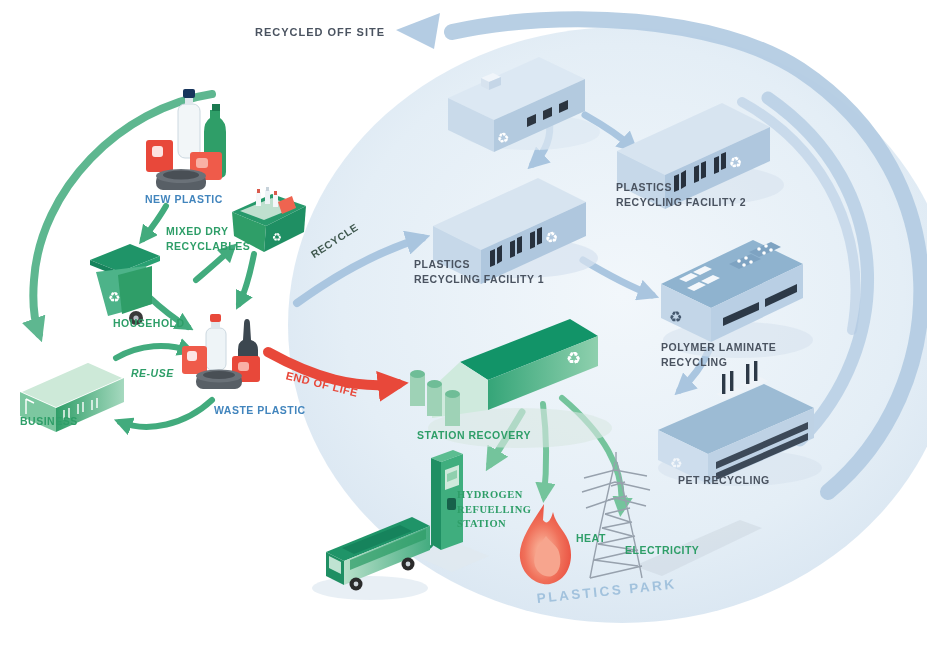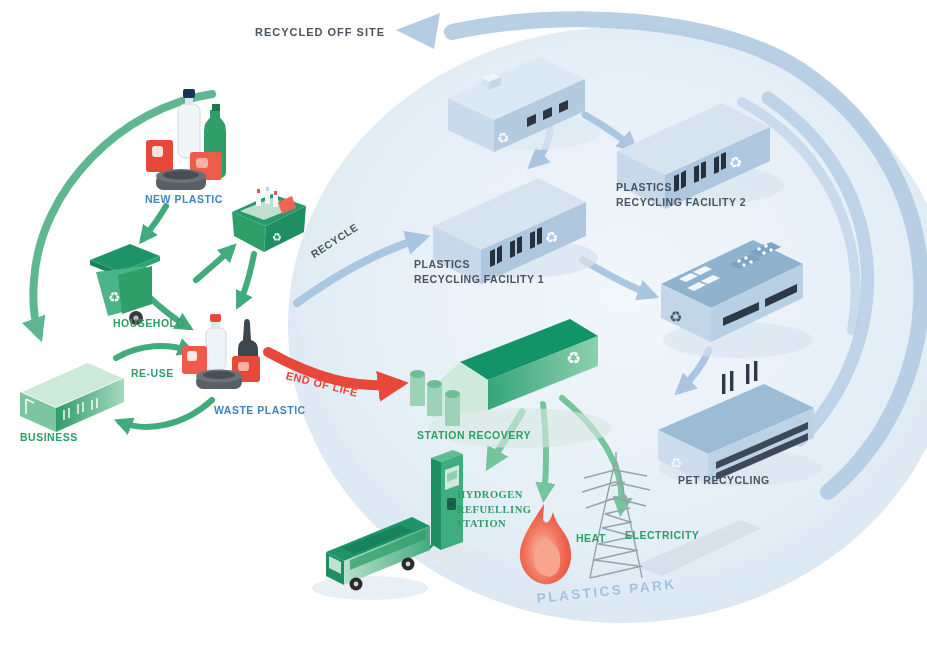--- a/index.html
+++ b/index.html
@@ -12,29 +12,29 @@
   .lbl.red{color:#e8483a;}
   #lbl-offsite{left:255px;top:25px;font-size:11px;letter-spacing:1px;text-align:right;}
   #lbl-mrf{left:424px;top:123px;}
   #lbl-prf1{left:414px;top:257px;}
   #lbl-prf2{left:616px;top:180px;}
   #lbl-polymer{left:661px;top:340px;}
   #lbl-pet{left:678px;top:473px;}
   #lbl-new-plastic{left:145px;top:176px;margin-top:16px;}
   #lbl-mixed{left:166px;top:224px;}
   #lbl-household{left:85px;top:316px;padding-left:28px;}
-  #lbl-reuse{left:131px;top:366px;}
+  #lbl-reuse{left:131px;top:366px;font-style:italic;}
   #lbl-waste{left:214px;top:388px;margin-top:15px;}
-  #lbl-business{left:20px;top:430px;}
+  #lbl-business{left:20px;top:414px;}
   #lbl-recycle{left:312px;top:248px;color:#3f584e;transform:rotate(-33deg);transform-origin:left center;}
   #lbl-endoflife{left:286px;top:368px;font-size:11px;transform:rotate(14deg);transform-origin:left center;}
   #lbl-energy{left:417px;top:428px;}
   #lbl-hydrogen{left:457px;top:488px;font-family:Liberation Serif, serif;}
   #lbl-heat{left:548px;top:531px;margin-left:28px;}
-  #lbl-electricity{left:625px;top:528px;}
+  #lbl-electricity{left:625px;top:543px;}
   #lbl-park{left:537px;top:590px;font-size:13.5px;letter-spacing:2.5px;color:#a2c2dd;
             transform:rotate(-6deg);transform-origin:left center;}
 </style>
 </head>
 <body>
 
 <div id="stage">
 <svg id="scene" width="927" height="648" viewBox="0 0 927 648">
   <defs>
     <radialGradient id="parkGrad" cx="50%" cy="45%" r="60%">
@@ -312,22 +312,26 @@
     <path d="M10,30 L41,22 L73,28 M8,44 L41,34 L76,42 M12,60 L41,50 L72,58"></path>
     <path d="M42,14 L42,4"></path>
   </g>
 </svg>
 
 <div class="lbl" id="lbl-offsite">RECYCLED OFF SITE</div>
 <div class="lbl" id="lbl-prf1">PLASTICS
 RECYCLING FACILITY 1</div>
 <div class="lbl" id="lbl-prf2">PLASTICS
 RECYCLING FACILITY 2</div>
+<div class="lbl" id="lbl-polymer">POLYMER LAMINATE
+RECYCLING</div>
 <div class="lbl" id="lbl-pet">PET RECYCLING</div>
 <div class="lbl blue" id="lbl-new-plastic">NEW PLASTIC</div>
+<div class="lbl green" id="lbl-mixed">MIXED DRY
+RECYCLABLES</div>
 <div class="lbl green" id="lbl-household">HOUSEHOLD</div>
 <div class="lbl green" id="lbl-reuse">RE-USE</div>
 <div class="lbl blue" id="lbl-waste">WASTE PLASTIC</div>
 <div class="lbl green" id="lbl-business">BUSINESS</div>
 <div class="lbl" id="lbl-recycle">RECYCLE</div>
 <div class="lbl red" id="lbl-endoflife">END OF LIFE</div>
 <div class="lbl green" id="lbl-energy">STATION RECOVERY</div>
 <div class="lbl green" id="lbl-hydrogen">HYDROGEN
 REFUELLING
 STATION</div>

